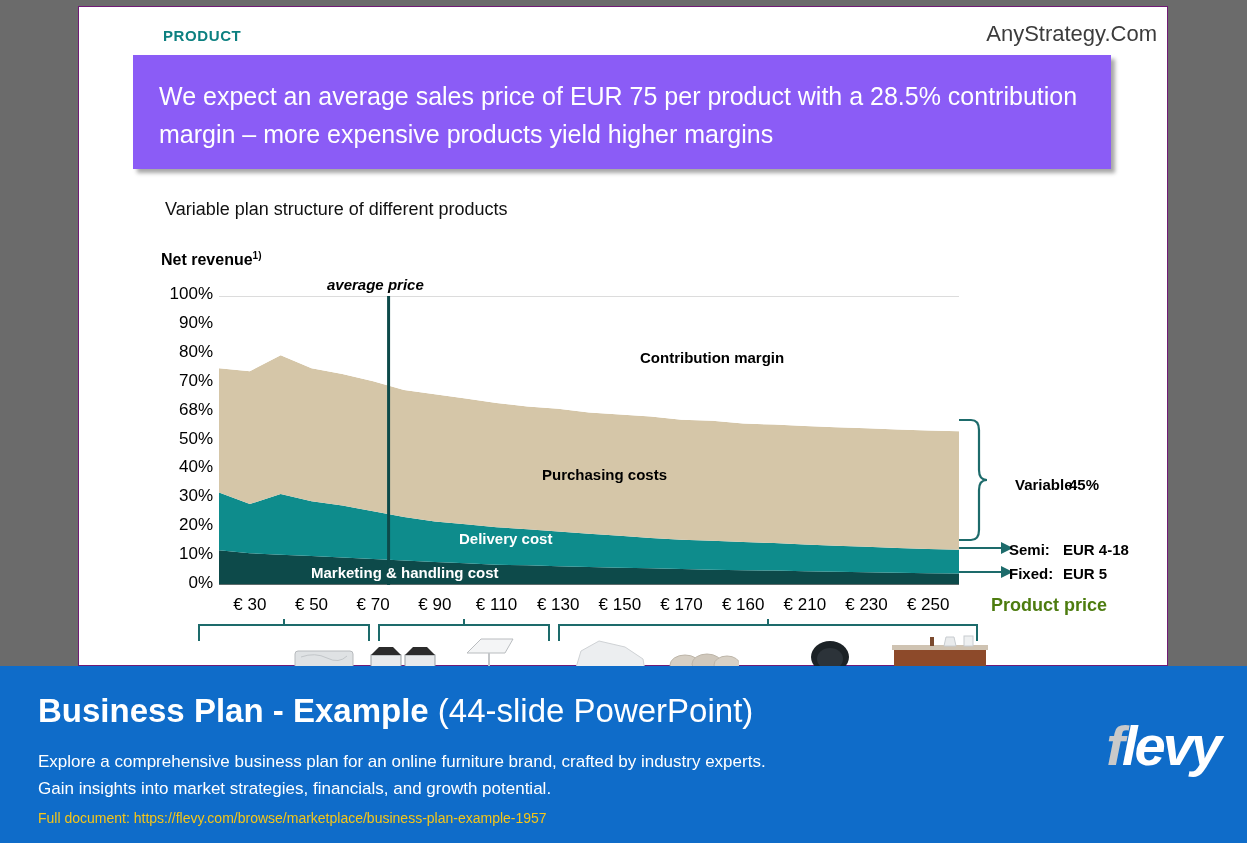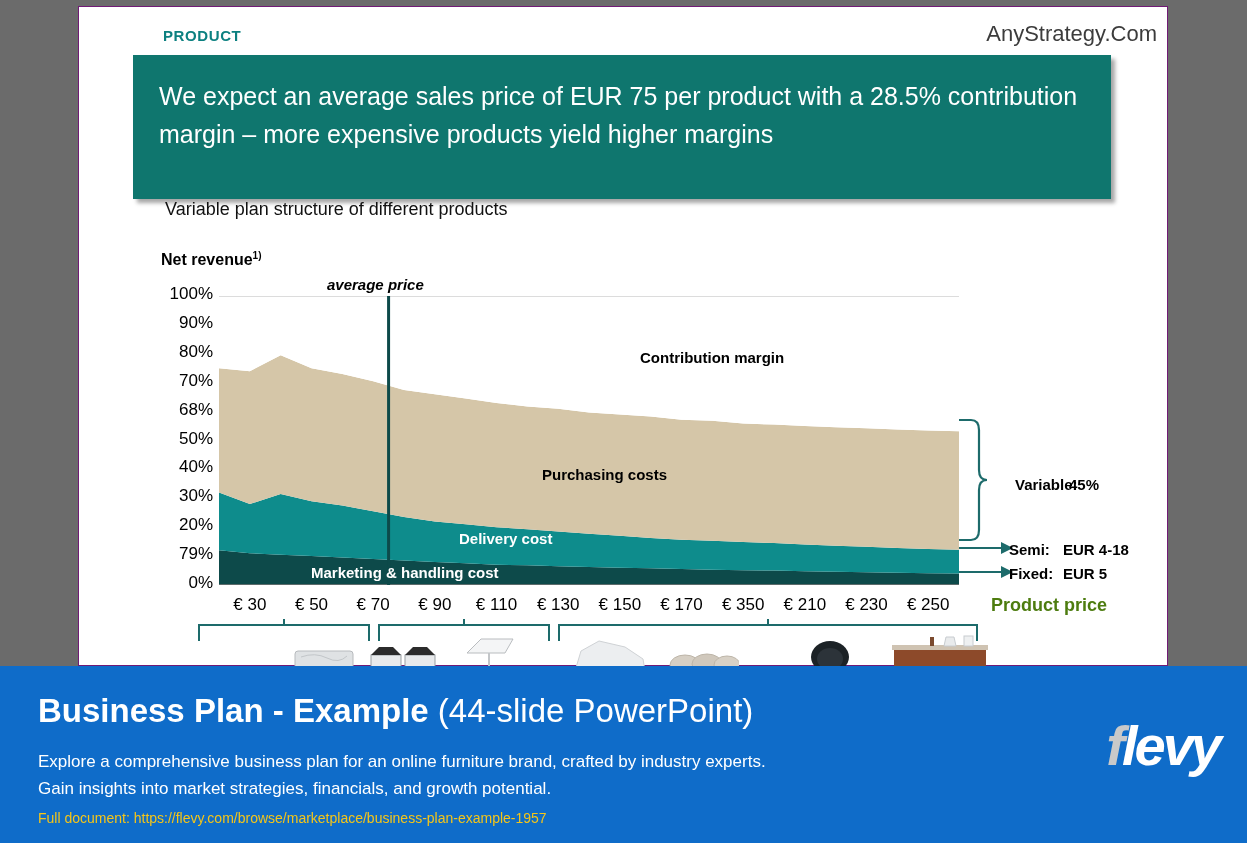--- a/index.html
+++ b/index.html
@@ -16,22 +16,22 @@
   }
   .eyebrow{
     position:absolute;left:84px;top:20px;
     font-size:15px;font-weight:bold;letter-spacing:.6px;color:#0c8080;
   }
   .brand{
     position:absolute;right:10px;top:14px;
     font-size:22px;color:#3c3c3c;font-weight:normal;
   }
   .title-band{
-    position:absolute;left:54px;top:48px;width:978px;height:144px;
-    background:#0f766e;box-sizing:border-box;
+    position:absolute;left:54px;top:48px;width:978px;height:114px;
+    background:#8b5cf6;box-sizing:border-box;
     box-shadow:4px 4px 4px rgba(0,0,0,.35);
   }
   .title-band p{
     margin:0;position:absolute;left:26px;top:22px;right:20px;
     color:#ffffff;font-size:25px;line-height:38px;font-weight:normal;
   }
   .subtitle{
     position:absolute;left:86px;top:192px;font-size:18px;color:#111;
   }
   
@@ -122,21 +122,21 @@
     <div class="ylabels">
         <div style="top: 0px;">100%</div>
         <div style="top: 28.9px;">90%</div>
         <div style="top: 57.8px;">80%</div>
         <div style="top: 86.7px;">70%</div>
         <div style="top: 115.6px;">68%</div>
         <div style="top: 144.5px;">50%</div>
         <div style="top: 173.4px;">40%</div>
         <div style="top: 202.3px;">30%</div>
         <div style="top: 231.2px;">20%</div>
-        <div style="top: 260.1px;">79%</div>
+        <div style="top: 260.1px;">10%</div>
         <div style="top: 289px;">0%</div>
       </div>
 
     <div class="plot">
       <svg width="740" height="289" viewBox="0 0 740 289">
         <g>
             <path d="M 0 289 L 0 254.32 L 30.833333333333332 257.21 L 61.666666666666664 258.655 L 92.5 260.1 L 123.33333333333333 261.545 L 154.16666666666669 262.99 L 185 264.435 L 215.83333333333334 265.88 L 246.66666666666666 267.325 L 277.5 268.77 L 308.33333333333337 269.348 L 339.16666666666663 270.215 L 370 271.082 L 400.8333333333333 271.66 L 431.6666666666667 272.238 L 462.5 273.105 L 493.3333333333333 273.683 L 524.1666666666667 274.261 L 555 274.55 L 585.8333333333333 275.128 L 616.6666666666667 275.706 L 647.5 276.284 L 678.3333333333333 276.862 L 709.1666666666667 277.151 L 740 277.44 L 740 289 L 709.1666666666667 289 L 678.3333333333333 289 L 647.5 289 L 616.6666666666667 289 L 585.8333333333333 289 L 555 289 L 524.1666666666667 289 L 493.3333333333333 289 L 462.5 289 L 431.6666666666667 289 L 400.8333333333333 289 L 370 289 L 339.16666666666663 289 L 308.33333333333337 289 L 277.5 289 L 246.66666666666666 289 L 215.83333333333334 289 L 185 289 L 154.16666666666669 289 L 123.33333333333333 289 L 92.5 289 L 61.666666666666664 289 L 30.833333333333332 289 L 0 289 Z" fill="#0d4a4a"></path>
             <path d="M 0 254.32 L 0 196.51999999999998 L 30.833333333333332 208.07999999999998 L 61.666666666666664 197.965 L 92.5 205.19 L 123.33333333333333 209.52499999999998 L 154.16666666666669 215.305 L 185 221.085 L 215.83333333333334 225.42000000000002 L 246.66666666666666 228.31 L 277.5 231.2 L 308.33333333333337 233.223 L 339.16666666666663 235.535 L 370 237.847 L 400.8333333333333 239.87 L 431.6666666666667 241.893 L 462.5 243.627 L 493.3333333333333 244.78300000000002 L 524.1666666666667 245.939 L 555 247.095 L 585.8333333333333 248.54 L 616.6666666666667 249.696 L 647.5 250.852 L 678.3333333333333 252.008 L 709.1666666666667 252.875 L 740 253.742 L 740 277.44 L 709.1666666666667 277.151 L 678.3333333333333 276.862 L 647.5 276.284 L 616.6666666666667 275.706 L 585.8333333333333 275.128 L 555 274.55 L 524.1666666666667 274.261 L 493.3333333333333 273.683 L 462.5 273.105 L 431.6666666666667 272.238 L 400.8333333333333 271.66 L 370 271.082 L 339.16666666666663 270.215 L 308.33333333333337 269.348 L 277.5 268.77 L 246.66666666666666 267.325 L 215.83333333333334 265.88 L 185 264.435 L 154.16666666666669 262.99 L 123.33333333333333 261.545 L 92.5 260.1 L 61.666666666666664 258.655 L 30.833333333333332 257.21 L 0 254.32 Z" fill="#0e8c8c"></path>
             <path d="M 0 196.51999999999998 L 0 72.25 L 30.833333333333332 75.14000000000001 L 61.666666666666664 59.244999999999976 L 92.5 72.25 L 123.33333333333333 78.03 L 154.16666666666669 85.25500000000002 L 185 93.92499999999998 L 215.83333333333334 98.25999999999999 L 246.66666666666666 102.595 L 277.5 106.93 L 308.33333333333337 110.398 L 339.16666666666663 112.71000000000001 L 370 116.46700000000001 L 400.8333333333333 118.49000000000001 L 431.6666666666667 120.513 L 462.5 123.69199999999998 L 493.3333333333333 124.84800000000001 L 524.1666666666667 127.44900000000001 L 555 128.605 L 585.8333333333333 130.04999999999998 L 616.6666666666667 131.206 L 647.5 132.362 L 678.3333333333333 133.51800000000003 L 709.1666666666667 134.385 L 740 135.25199999999998 L 740 253.742 L 709.1666666666667 252.875 L 678.3333333333333 252.008 L 647.5 250.852 L 616.6666666666667 249.696 L 585.8333333333333 248.54 L 555 247.095 L 524.1666666666667 245.939 L 493.3333333333333 244.78300000000002 L 462.5 243.627 L 431.6666666666667 241.893 L 400.8333333333333 239.87 L 370 237.847 L 339.16666666666663 235.535 L 308.33333333333337 233.223 L 277.5 231.2 L 246.66666666666666 228.31 L 215.83333333333334 225.42000000000002 L 185 221.085 L 154.16666666666669 215.305 L 123.33333333333333 209.52499999999998 L 92.5 205.19 L 61.666666666666664 197.965 L 30.833333333333332 208.07999999999998 L 0 196.51999999999998 Z" fill="#d5c6a8"></path>
             <path d="M 0 72.25 L 0 0 L 30.833333333333332 0 L 61.666666666666664 0 L 92.5 0 L 123.33333333333333 0 L 154.16666666666669 0 L 185 0 L 215.83333333333334 0 L 246.66666666666666 0 L 277.5 0 L 308.33333333333337 0 L 339.16666666666663 0 L 370 0 L 400.8333333333333 0 L 431.6666666666667 0 L 462.5 0 L 493.3333333333333 0 L 524.1666666666667 0 L 555 0 L 585.8333333333333 0 L 616.6666666666667 0 L 647.5 0 L 678.3333333333333 0 L 709.1666666666667 0 L 740 0 L 740 135.25199999999998 L 709.1666666666667 134.385 L 678.3333333333333 133.51800000000003 L 647.5 132.362 L 616.6666666666667 131.206 L 585.8333333333333 130.04999999999998 L 555 128.605 L 524.1666666666667 127.44900000000001 L 493.3333333333333 124.84800000000001 L 462.5 123.69199999999998 L 431.6666666666667 120.513 L 400.8333333333333 118.49000000000001 L 370 116.46700000000001 L 339.16666666666663 112.71000000000001 L 308.33333333333337 110.398 L 277.5 106.93 L 246.66666666666666 102.595 L 215.83333333333334 98.25999999999999 L 185 93.92499999999998 L 154.16666666666669 85.25500000000002 L 123.33333333333333 78.03 L 92.5 72.25 L 61.666666666666664 59.244999999999976 L 30.833333333333332 75.14000000000001 L 0 72.25 Z" fill="#ffffff"></path>
@@ -196,21 +196,21 @@
 
     <div class="xlabels">
         <div style="left: 30.8333px;">€ 30</div>
         <div style="left: 92.5px;">€ 50</div>
         <div style="left: 154.167px;">€ 70</div>
         <div style="left: 215.833px;">€ 90</div>
         <div style="left: 277.5px;">€ 110</div>
         <div style="left: 339.167px;">€ 130</div>
         <div style="left: 400.833px;">€ 150</div>
         <div style="left: 462.5px;">€ 170</div>
-        <div style="left: 524.167px;">€ 350</div>
+        <div style="left: 524.167px;">€ 160</div>
         <div style="left: 585.833px;">€ 210</div>
         <div style="left: 647.5px;">€ 230</div>
         <div style="left: 709.167px;">€ 250</div>
       </div>
     <div class="xaxis-title">Product price</div>
 
     <svg style="position:absolute;left:878px;top:405px;" width="60" height="170">
       <path d="M2 8 L14 8 Q22 8 22 18 L22 58 Q22 68 30 68 Q22 68 22 78 L22 118 Q22 128 14 128 L2 128" fill="none" stroke="#1d6b6b" stroke-width="2.2"></path>
       <line x1="2" y1="136" x2="44" y2="136" stroke="#1d6b6b" stroke-width="2.2"></line>
       <path d="M44 130 L56 136 L44 142 Z" fill="#1d6b6b"></path>

